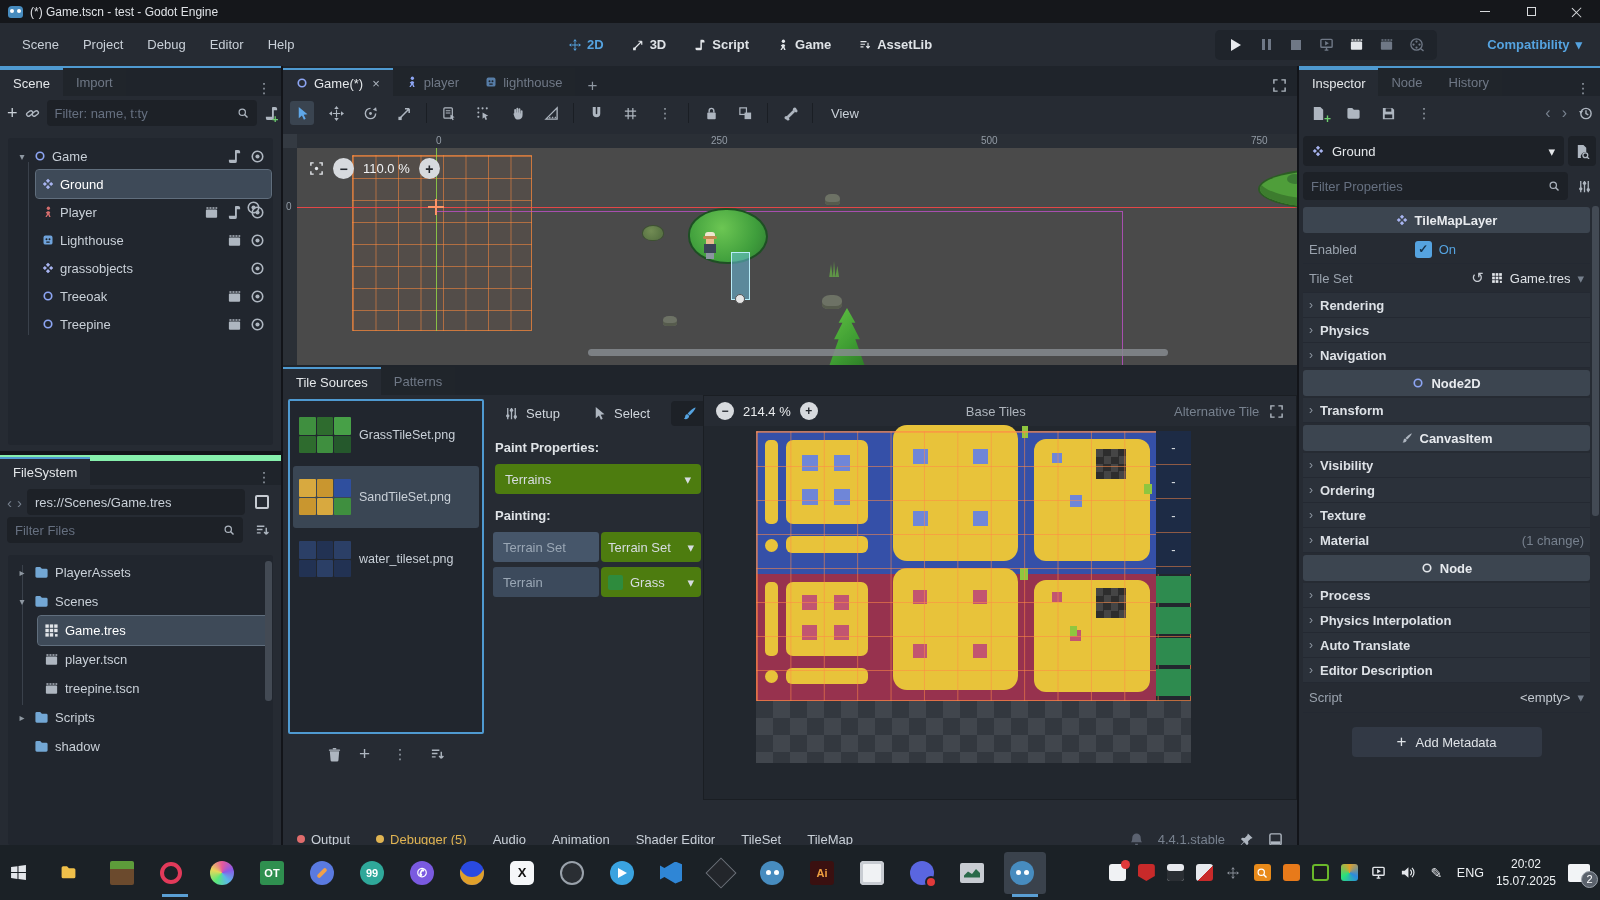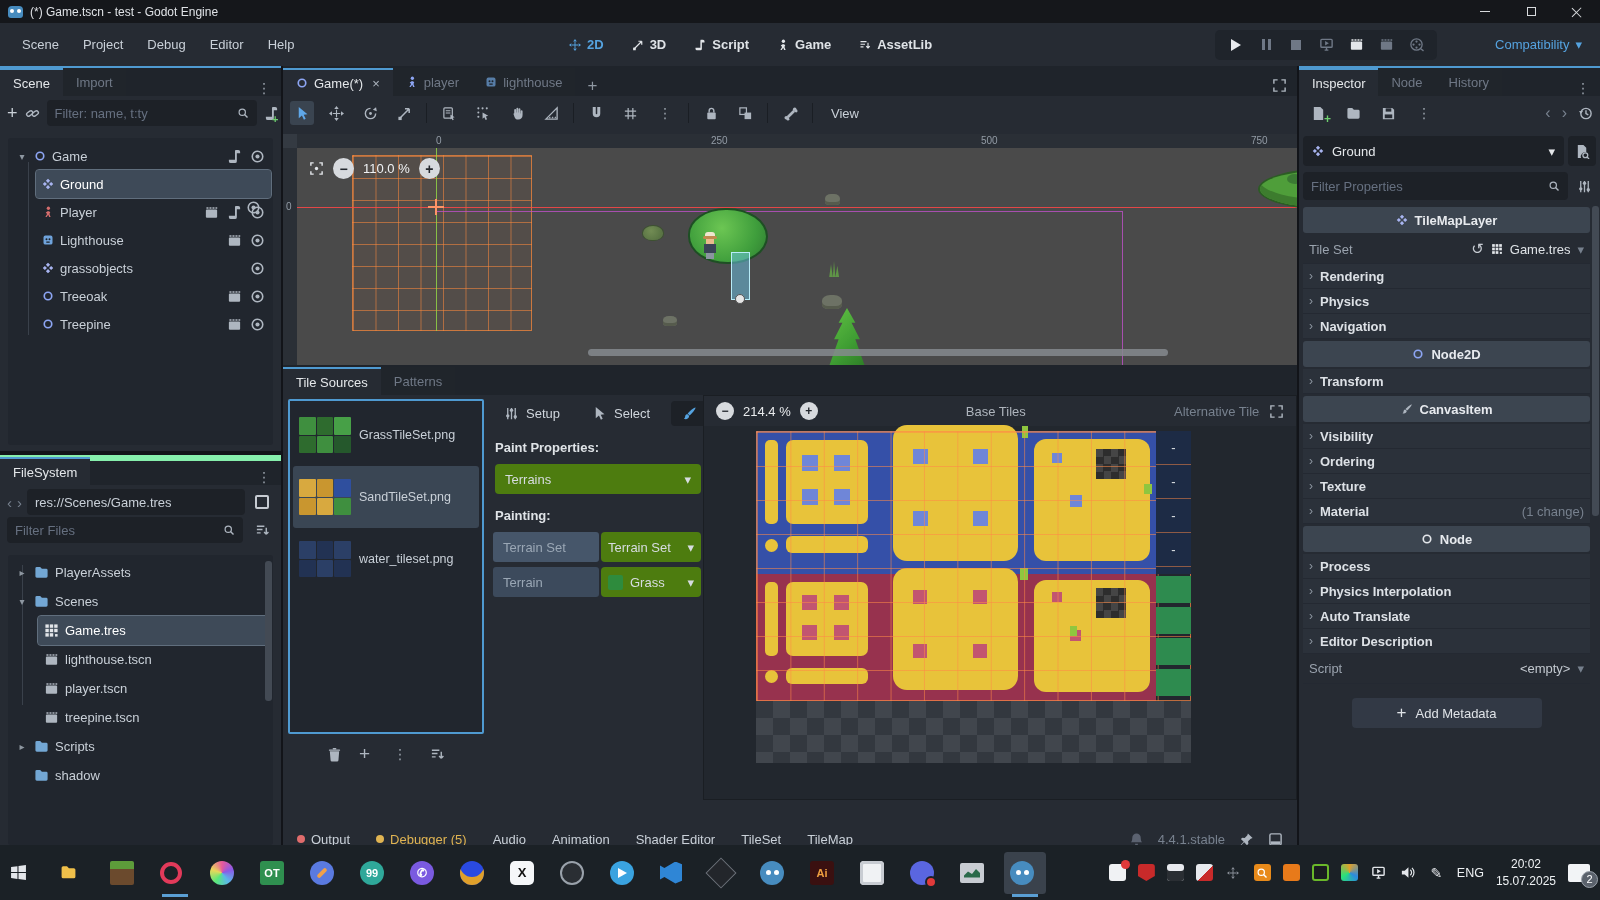--- a/index.html
+++ b/index.html
@@ -34,21 +34,21 @@
 .menu-item{padding:6px 12px;color:#c9d0d8}
 .workspaces{position:absolute;left:560px;display:flex;gap:10px;align-items:center}
 .ws{display:flex;gap:6px;align-items:center;padding:5px 9px;font-weight:bold;color:#dfe3e7}
 .ws.active{color:#55a3e0}
 .ws.active svg{fill:#55a3e0;color:#55a3e0}
 .playbox{position:absolute;left:1215px;display:flex;gap:4px;align-items:center;background:#1f242b;border-radius:5px;padding:4px 8px;height:30px}
 .pbtn{width:26px;height:22px;display:flex;align-items:center;justify-content:center}
 .tri-play{width:0;height:0;border-left:10px solid #e8eaed;border-top:6px solid transparent;border-bottom:6px solid transparent}
 .pause{display:flex;gap:3px}.pause i{width:3px;height:11px;background:#6f7886}
 .stopsq{width:10px;height:10px;background:#6f7886}
-.renderer{position:absolute;right:18px;display:flex;align-items:center;gap:6px;color:#55a3e0;font-weight:normal}
+.renderer{position:absolute;right:18px;display:flex;align-items:center;gap:6px;color:#55a3e0;font-weight:bold}
 
 
 .panel{position:absolute;background:#262b33}
 .tabstrip{display:flex;align-items:flex-end;height:30px;background:#1f242b;padding-right:4px}
 .tab{height:28px;display:flex;align-items:center;gap:6px;padding:0 13px;color:#6f7886;background:#20252b;font-size:13px}
 .tab.active{background:#262b33;color:#e4e7ea}
 .topline .tab.active{border-top:2px solid #4f9ad1}
 .kebab{color:#9aa2ab;font-size:14px;margin-left:auto;padding:0 6px;letter-spacing:0}
 .toolrow{display:flex;align-items:center;gap:7px;height:34px;padding:0 7px}
 .field{background:#1d2127;border:none;border-radius:4px;color:#c9d0d8;height:26px;padding:0 8px;font-size:13px;outline:none}
@@ -633,26 +633,20 @@
       <div class="trow sel" style="height:29px;margin-left:28px">
         <svg class="ic whiteic">
             <use href="#s-grid9"></use>
           </svg>
           <span>Game.tres</span>
       </div>
       <div class="trow" style="height:29px;margin-left:28px">
         <svg class="ic">
             <use href="#s-movie"></use>
           </svg>
-          <span>lighthouse.tscn</span>
-      </div>
-      <div class="trow" style="height:29px;margin-left:28px">
-        <svg class="ic">
-            <use href="#s-movie"></use>
-          </svg>
           <span>player.tscn</span>
       </div>
       <div class="trow" style="height:29px;margin-left:28px">
         <svg class="ic">
             <use href="#s-movie"></use>
           </svg>
           <span>treepine.tscn</span>
       </div>
       <div class="trow" style="height:29px">
         <span class="arr">▸</span>
@@ -1132,20 +1126,28 @@
     </div>
 
     <div class="insp-rows">
       <div class="iclass">
         <svg class="ic sm" style="fill:#a8b4f0">
             <use href="#s-diamond"></use>
           </svg>
           <span>TileMapLayer</span>
       </div>
       <div class="iprop">
+        <span>Enabled</span>
+        <span class="val" style="margin-left:58px">
+          <span class="checkbox">✓</span>
+          <span class="acc">On</span>
+        </span>
+        <span class="grow"></span>
+      </div>
+      <div class="iprop">
         <span>Tile Set</span>
         <span class="val" style="color:#dfe3e7">
           <span style="color:#c6cbd2;font-size:15px">↺</span>
           <svg class="ic sm whiteic">
               <use href="#s-grid9"></use>
             </svg>
           <span>Game.tres</span>
           <span class="dim">▾</span>
         </span>
       </div>

